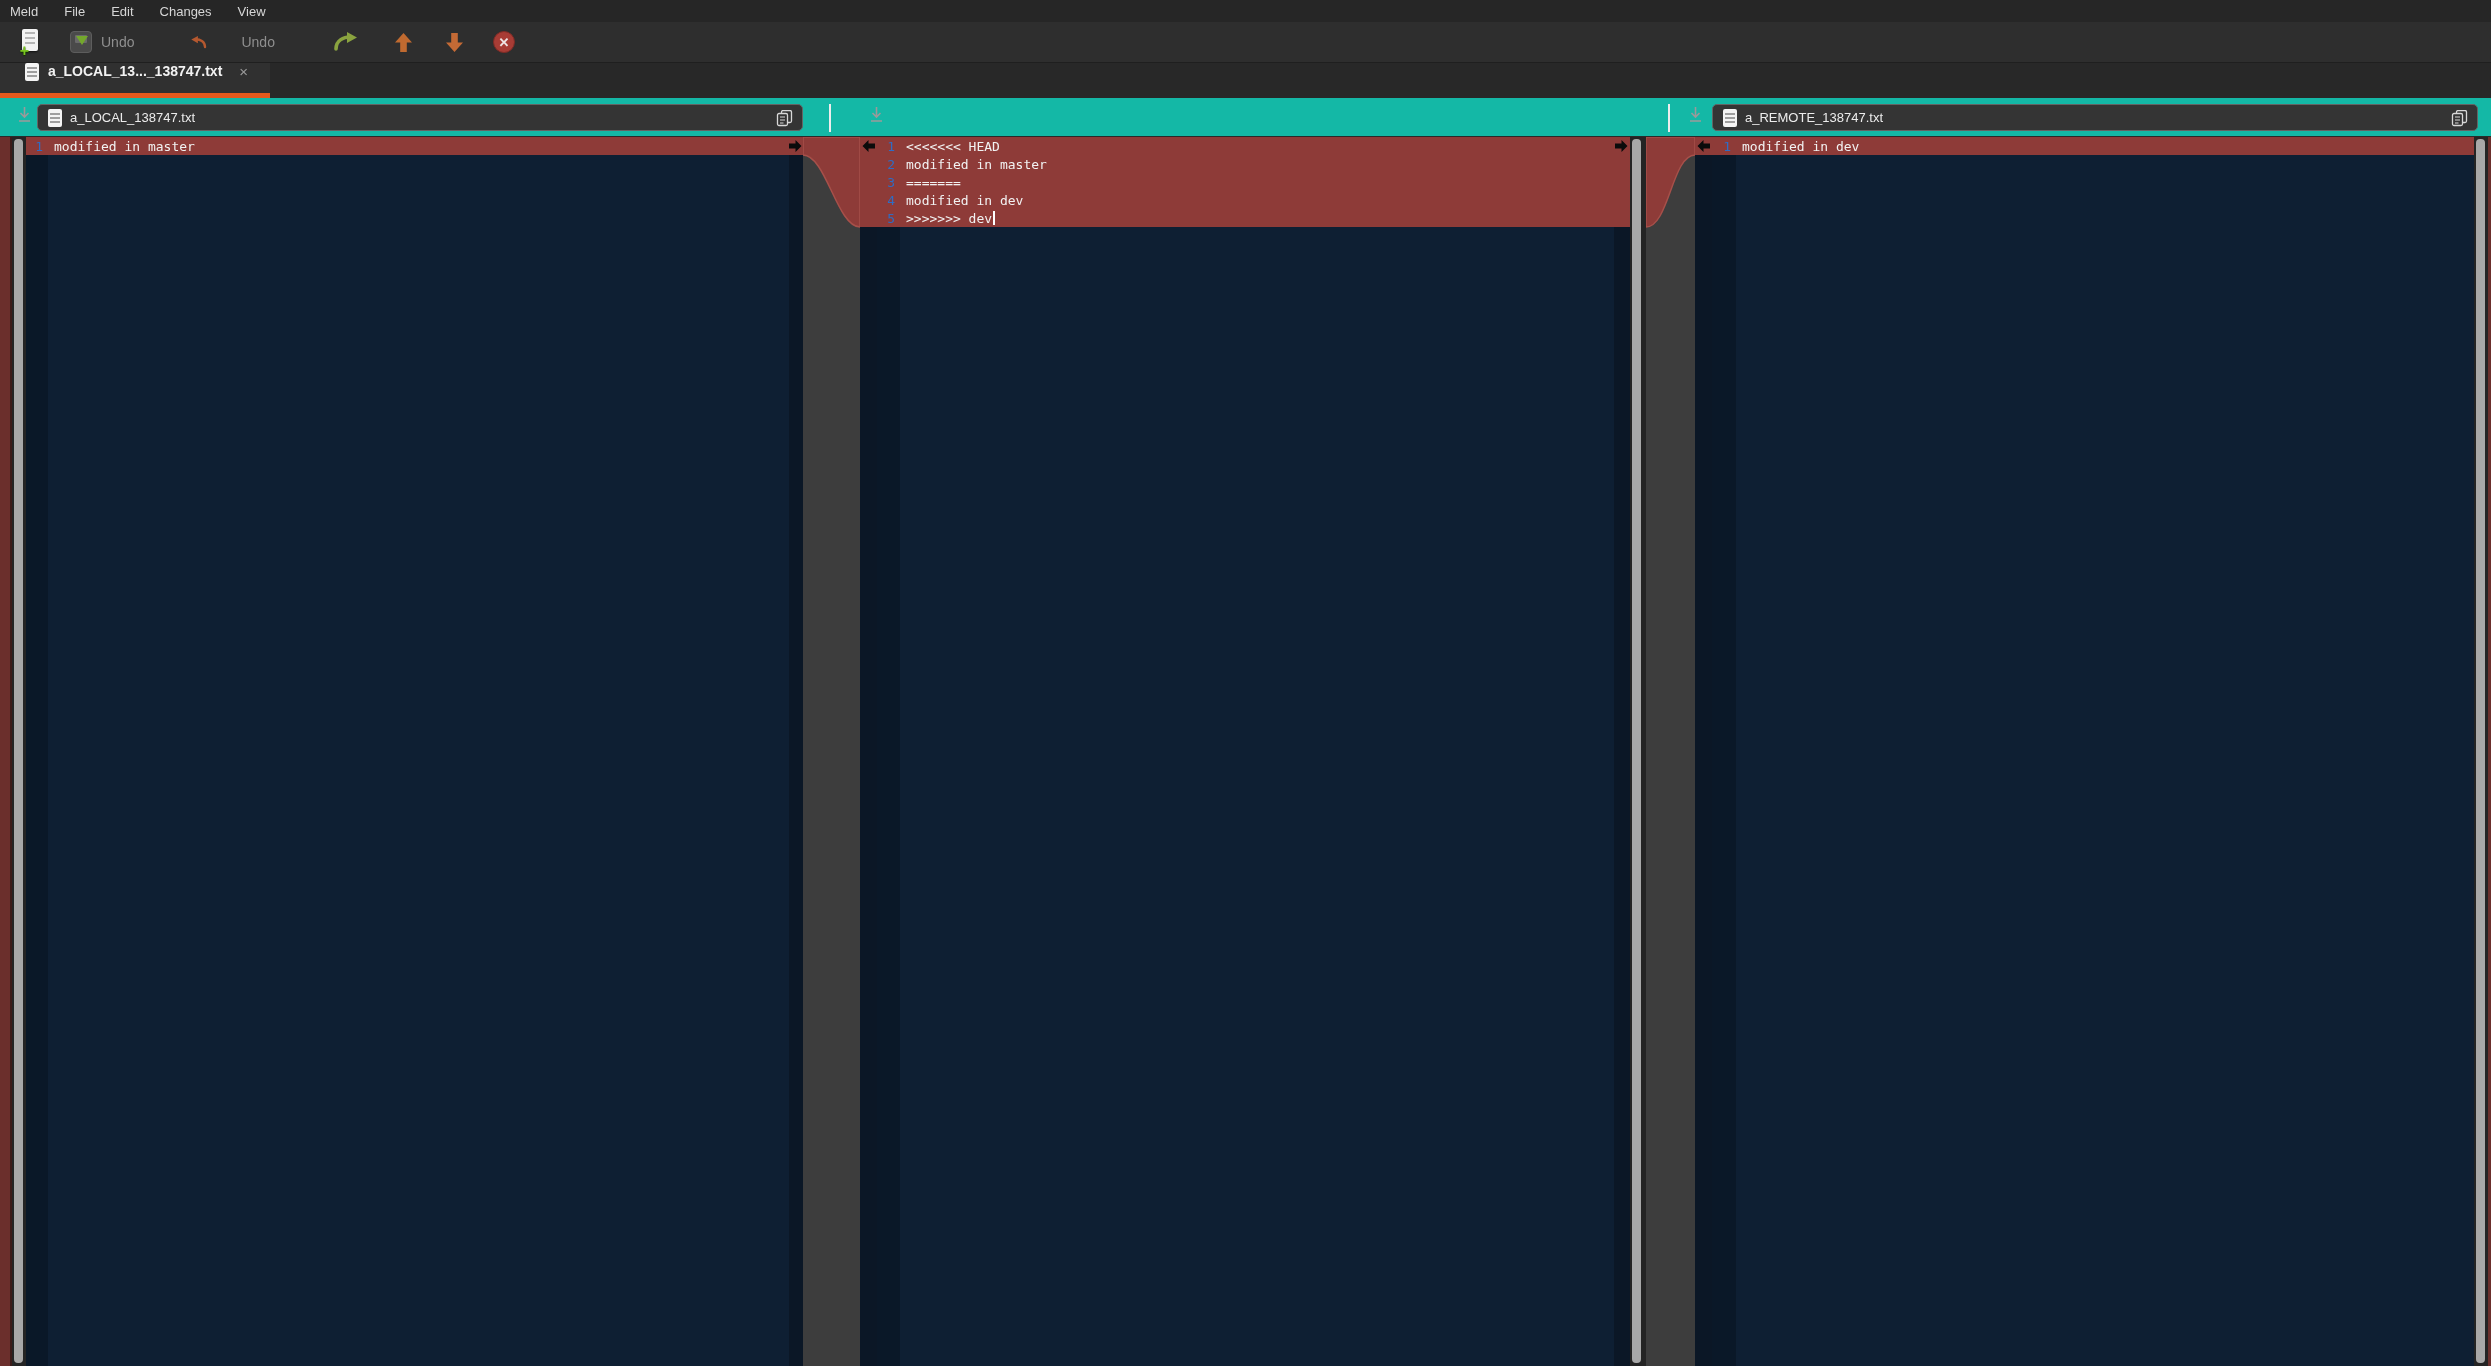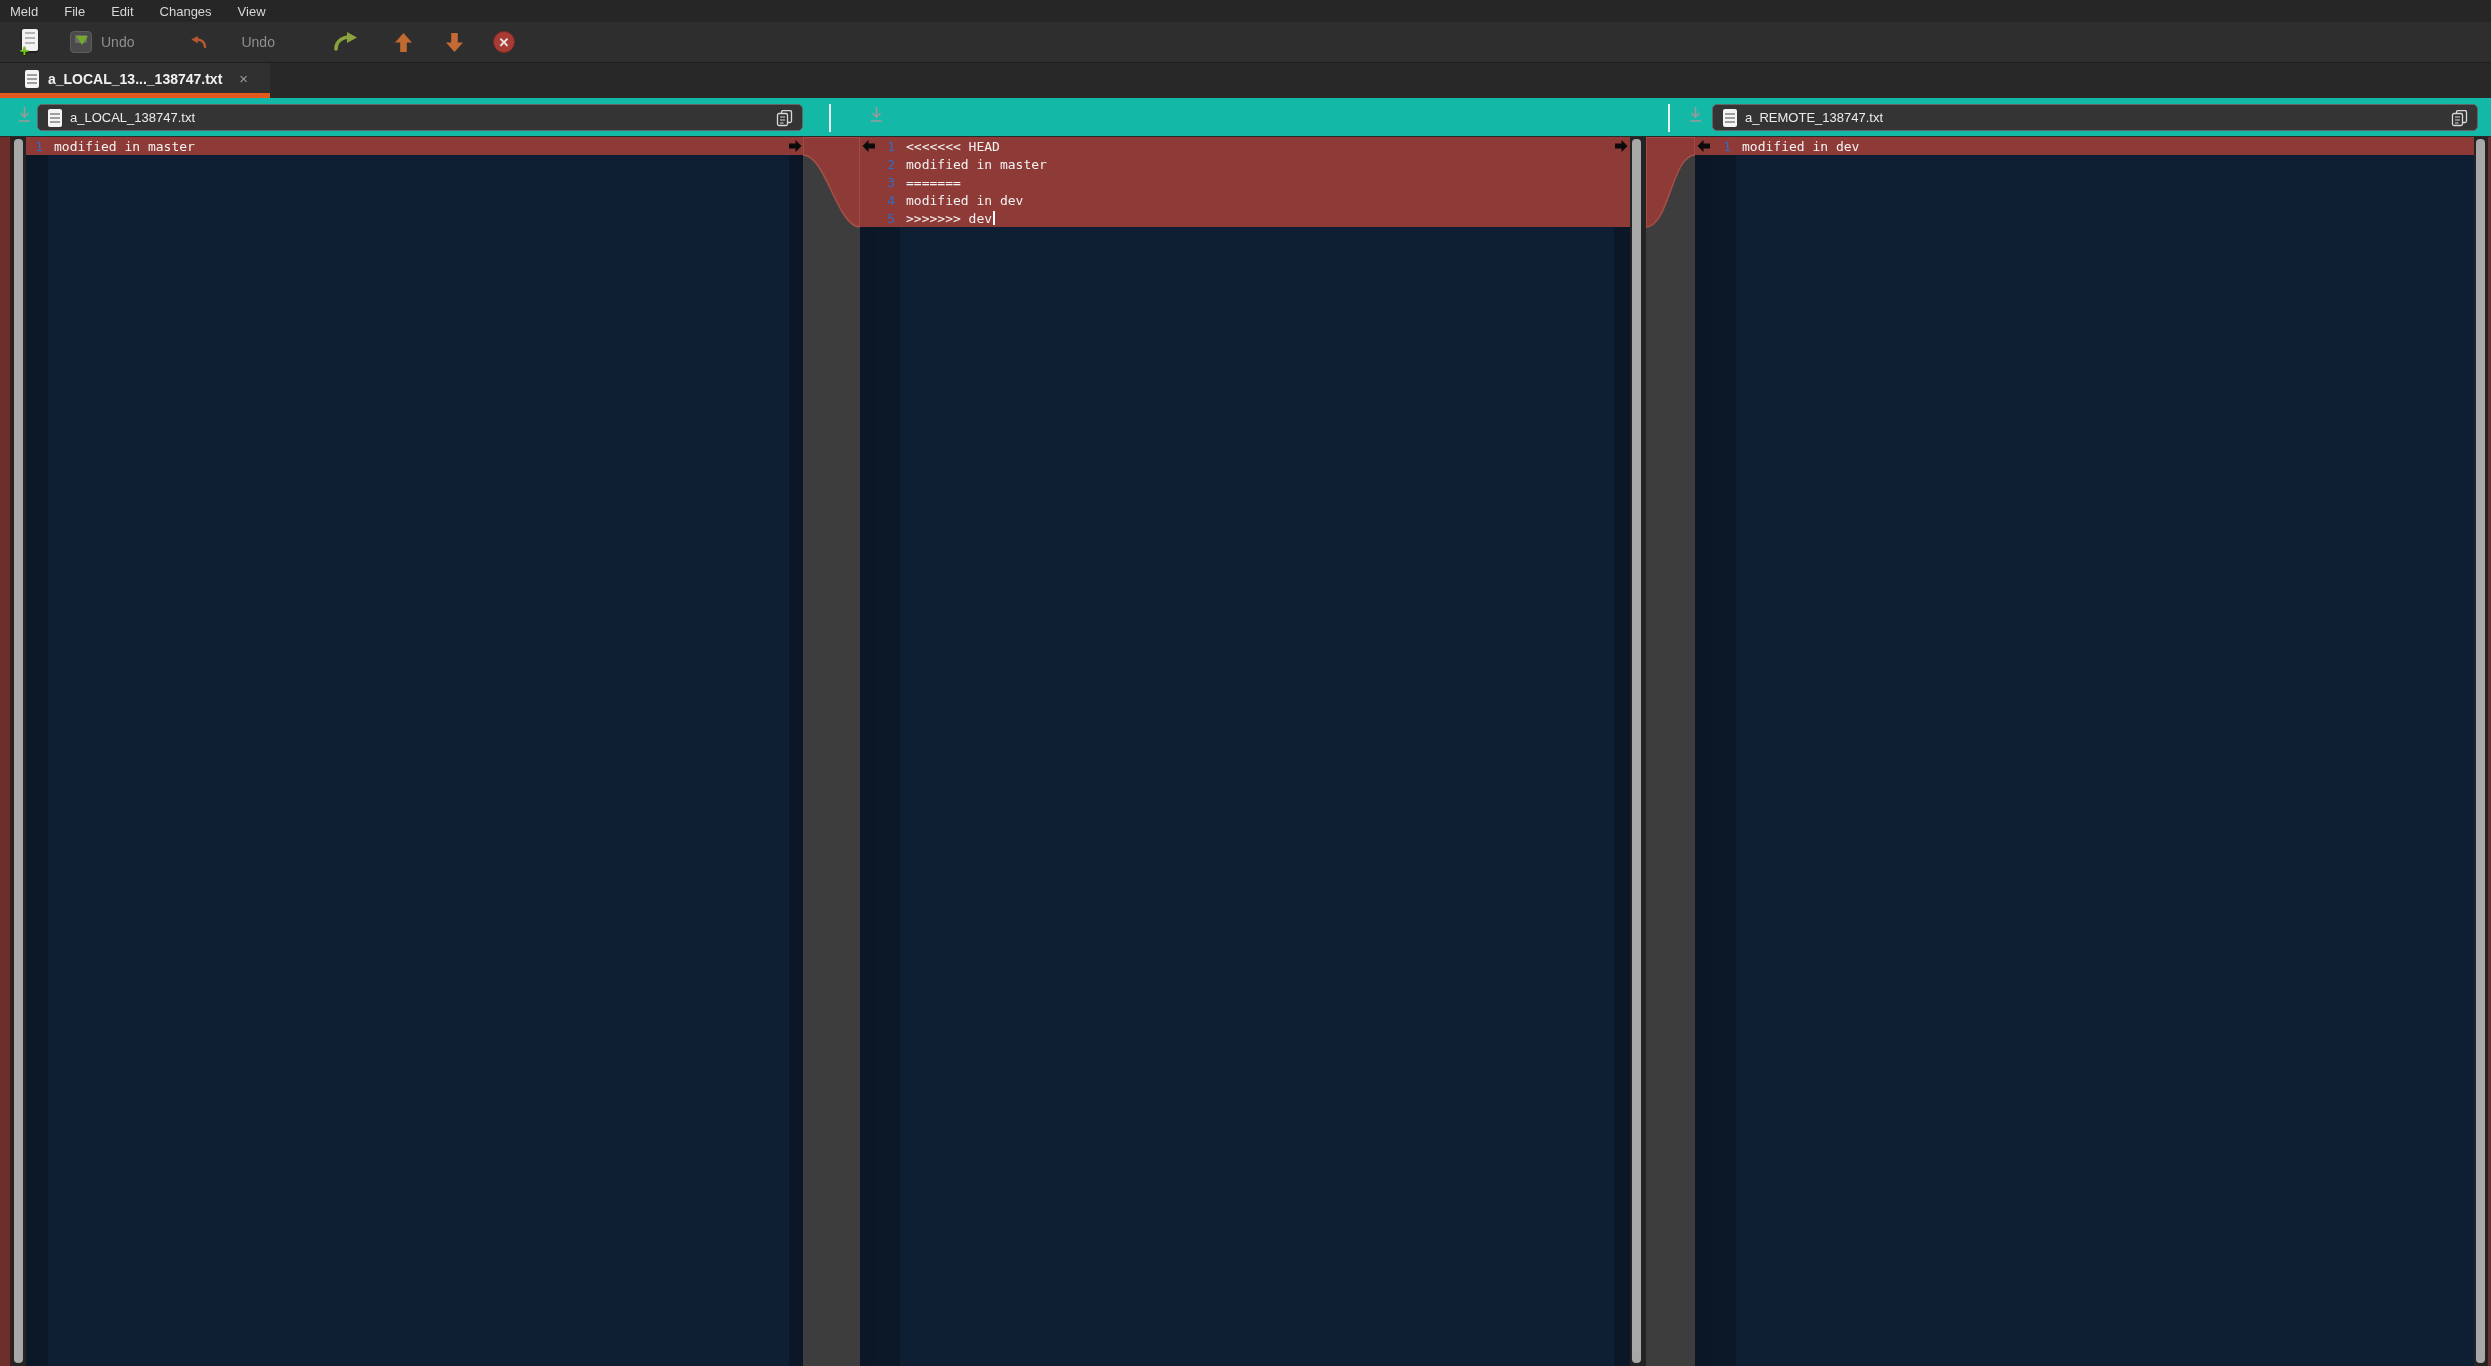--- a/index.html
+++ b/index.html
@@ -33,21 +33,21 @@
   .saveico .garrow { position:absolute; left:5px; top:4px; width:0; height:0;
              border-left:6px solid transparent; border-right:6px solid transparent;
              border-top:9px solid #74a82c; }
   .upico { width:17px; height:19px; }
   .stopico { width:22px; height:22px; border-radius:50%; background:#a83c35;
              border:1px solid #7e2b26; color:#efe5e5; font-size:13px; font-weight:bold;
              display:flex; align-items:center; justify-content:center; }
 
   .tabbar { position:absolute; left:0; top:63px; width:100%; height:35px; background:#282828; }
   .tab { position:absolute; left:0; top:0; width:270px; height:31px; background:#303030;
-         display:flex; align-items:center; gap:9px; padding-left:25px; cursor:pointer; }
+         display:flex; align-items:flex-start; gap:9px; padding-left:25px; cursor:pointer; }
   .tab .title { color:#f2f2f2; font-size:14px; font-weight:bold; }
   .tab .close { color:#9a9a9a; font-size:15px; margin-left:8px; cursor:pointer; }
   .tab-underline { position:absolute; left:0; top:30px; width:270px; height:5px; background:#e3591d; }
 
   .docico { width:14px; height:18px; background:#f4f4f4; border-radius:2px; padding:4px 2px 0 2px; }
   .docico i { display:block; height:2px; background:#9f9f9f; margin-bottom:2px; }
 
   
   .headerrow { position:absolute; left:0; top:98px; width:100%; height:38px; background:#14b8a6; }
   .dlbtn { position:absolute; top:8px; width:20px; height:22px; background:none; border:none; cursor:pointer; }

